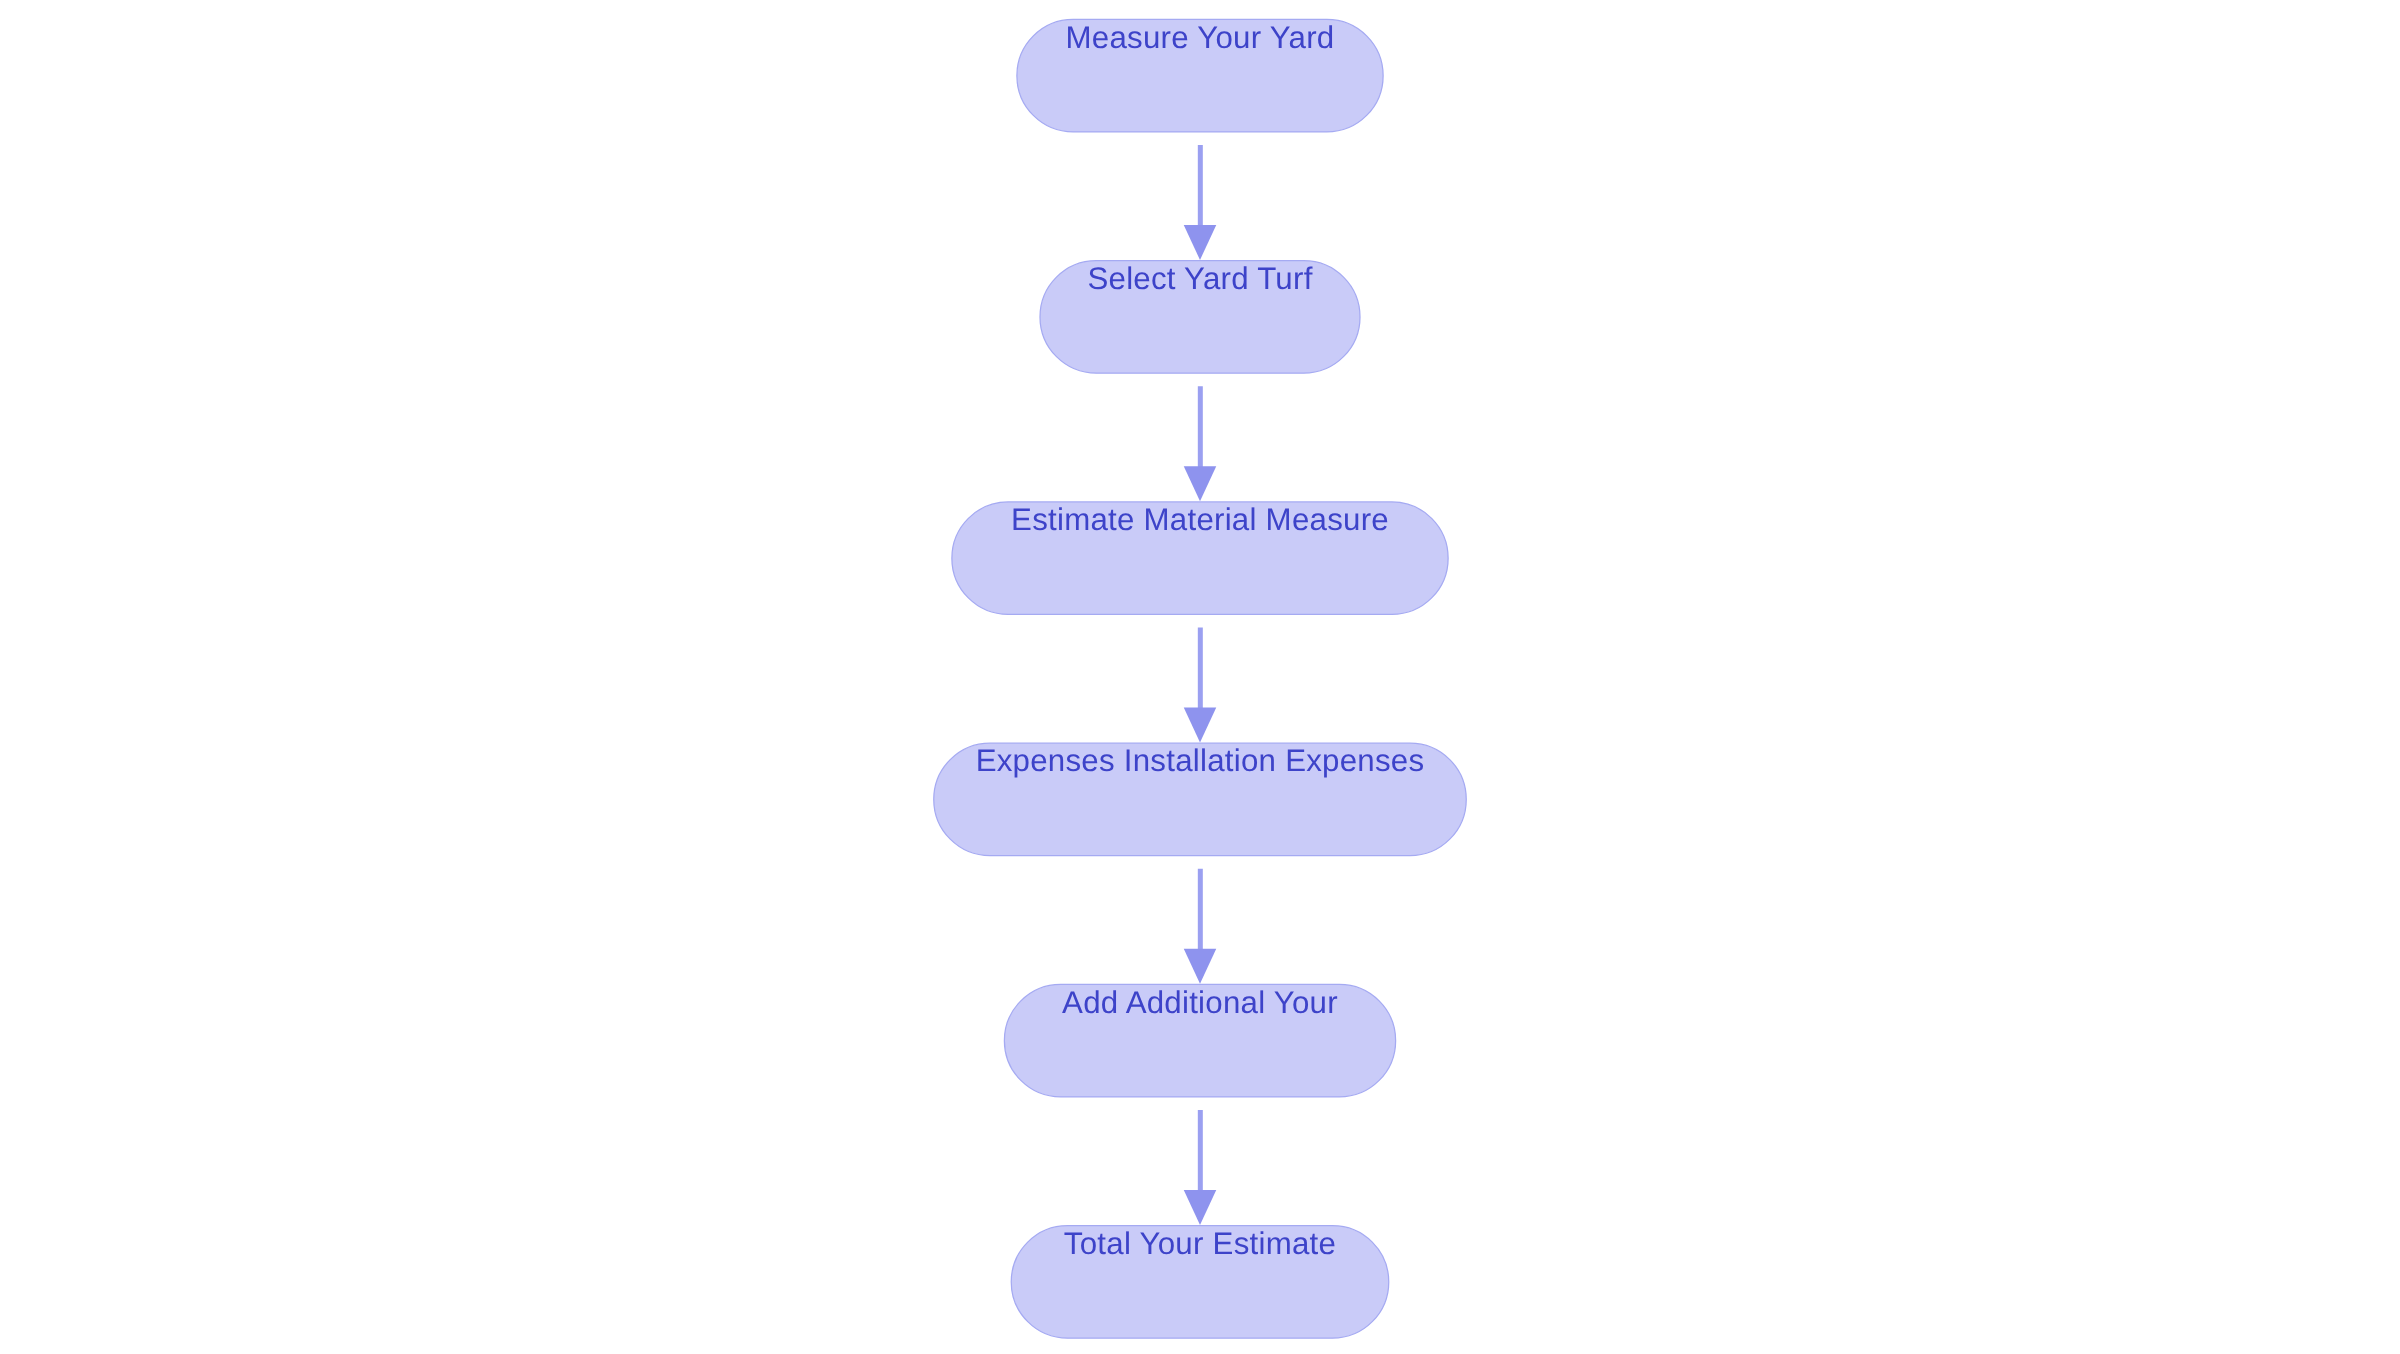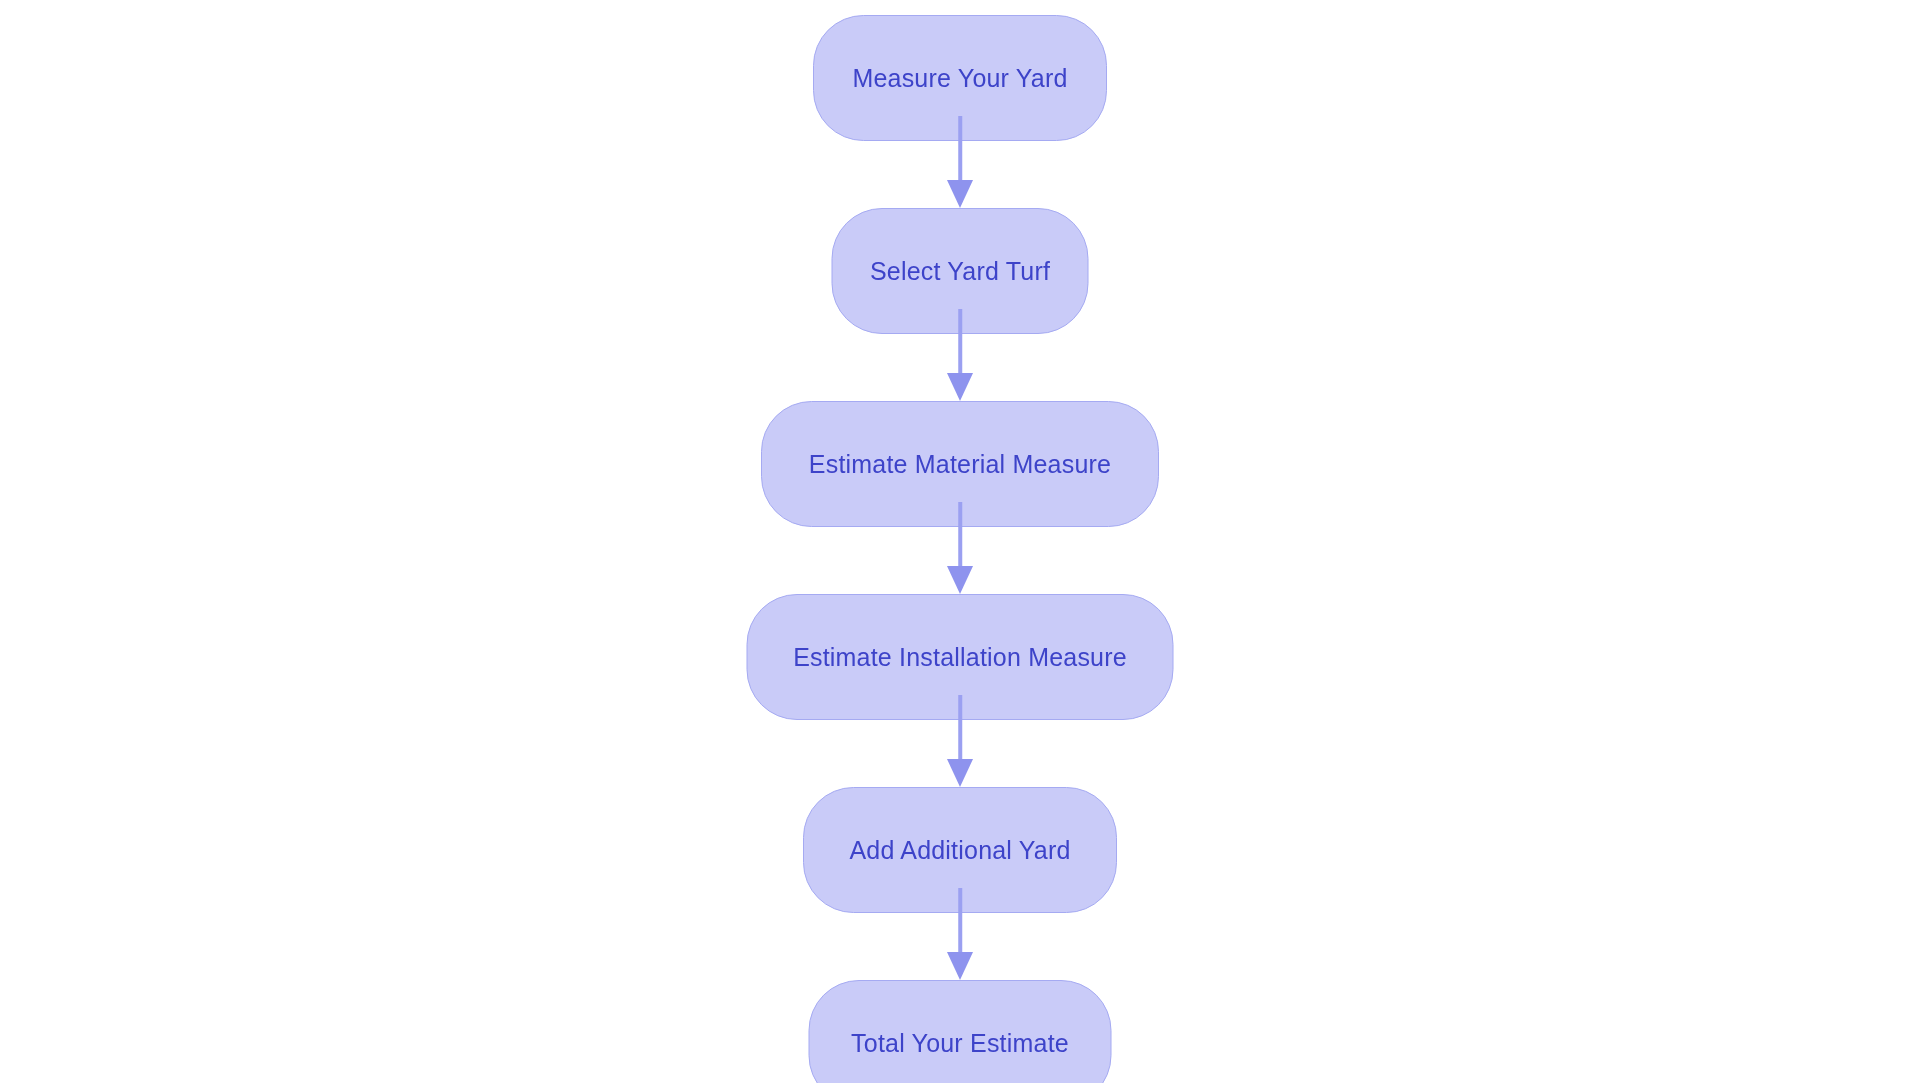--- a/index.html
+++ b/index.html
@@ -21,26 +21,25 @@
   .canvas {
     position: relative;
     width: 1920px;
     height: 1083px;
     background: var(--bg);
   }
   .node {
     position: absolute;
     left: 50%;
     transform: translateX(-50%);
-    height: 126px;
+    height: 91px;
     border-radius: 50.5px;
     background: var(--node-fill);
     border: 1.5px solid var(--node-border);
     display: flex;
-    align-items: center;
     justify-content: center;
   }
   .node-label {
     color: var(--node-text);
     font-size: 25px;
     font-weight: 500;
     letter-spacing: 0.2px;
     white-space: nowrap;
     text-align: center;
   }
@@ -109,30 +108,30 @@
   <div class="node n3">
     <span class="node-label">Estimate Material Measure</span>
   </div>
 
   <div class="arrow a3">
     <div class="arrow-line"></div>
     <div class="arrow-head"></div>
   </div>
 
   <div class="node n4">
-    <span class="node-label">Estimate Installation Measure</span>
+    <span class="node-label">Expenses Installation Expenses</span>
   </div>
 
   <div class="arrow a4">
     <div class="arrow-line"></div>
     <div class="arrow-head"></div>
   </div>
 
   <div class="node n5">
-    <span class="node-label">Add Additional Yard</span>
+    <span class="node-label">Add Additional Your</span>
   </div>
 
   <div class="arrow a5">
     <div class="arrow-line"></div>
     <div class="arrow-head"></div>
   </div>
 
   <div class="node n6">
     <span class="node-label">Total Your Estimate</span>
   </div>

